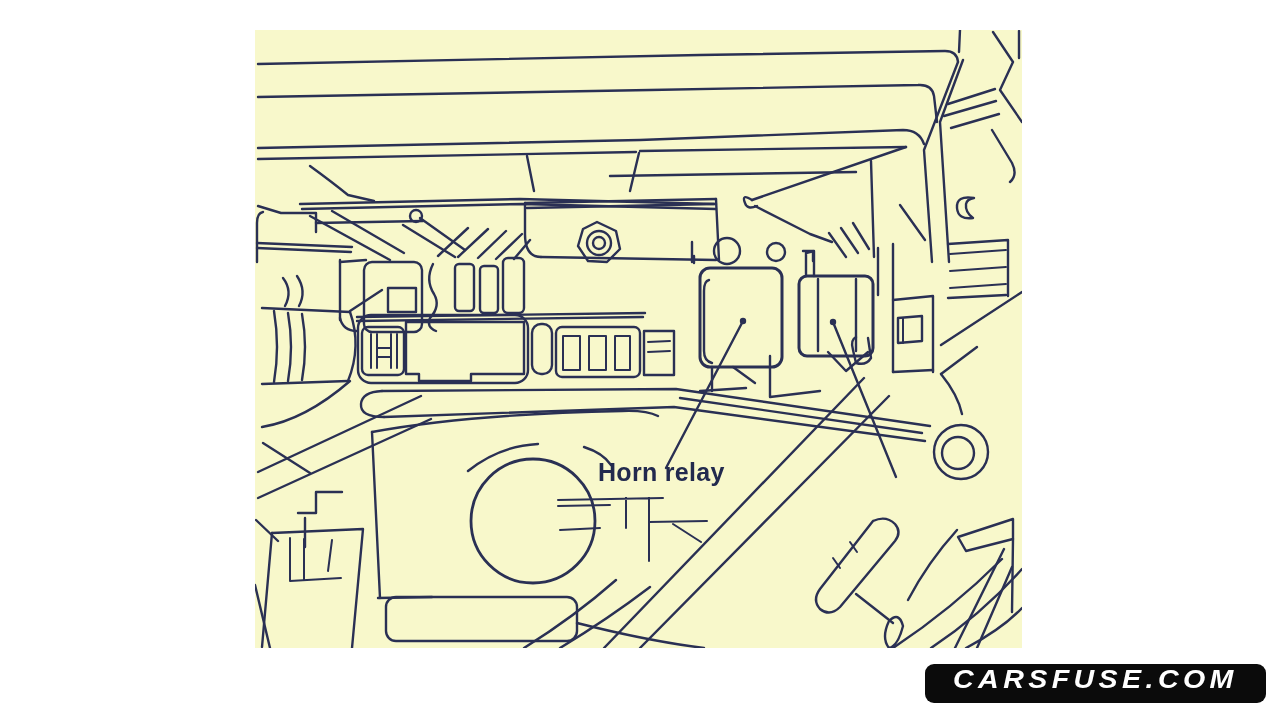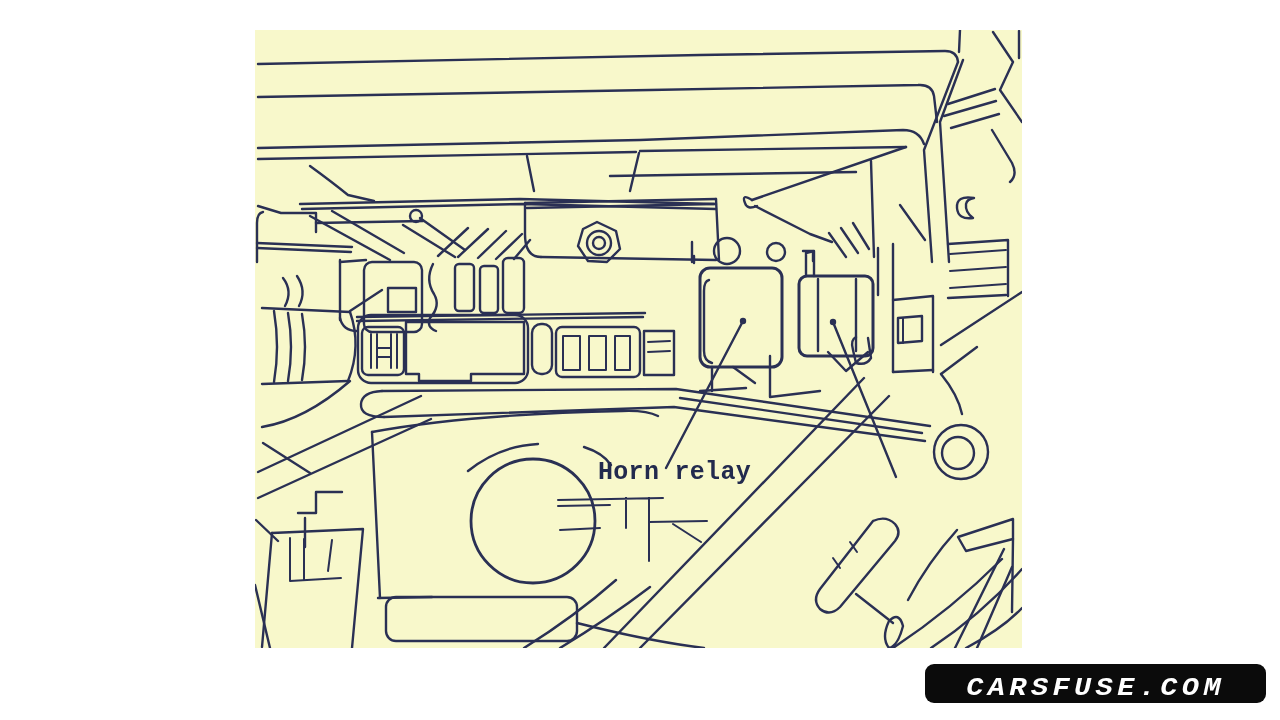--- a/index.html
+++ b/index.html
@@ -10,35 +10,35 @@
     --badge-bg:#0b0b0b;
     --badge-text:#ffffff;
   }
   html,body{margin:0;padding:0;}
   body{
     width:1280px;height:720px;overflow:hidden;
     background:var(--page-bg);
     font-family:"Liberation Sans",sans-serif;
     position:relative;
   }
-  .stage{position:absolute;left:0;top:0;width:1280px;height:720px;font-family:Liberation Mono, monospace;}
+  .stage{position:absolute;left:0;top:0;width:1280px;height:720px;}
   svg{position:absolute;left:0;top:0;}
   .art{stroke:var(--ink);fill:none;stroke-width:2.4;stroke-linecap:round;stroke-linejoin:round;}
   .art .thick{stroke-width:3;}
   .art .thin{stroke-width:2;}
   .art .fill{fill:var(--ink);stroke:none;}
   .canvas-rect{fill:var(--canvas-bg);}
   .callout{
     position:absolute;color:var(--label-ink);
     font-size:25px;font-weight:700;letter-spacing:0.3px;white-space:nowrap;
   }
   .watermark{
     position:absolute;left:925px;top:664px;width:341px;height:39px;
     background:var(--badge-bg);border-radius:9px;
-    display:flex;align-items:flex-end;justify-content:center;
+    display:flex;align-items:flex-start;justify-content:center;
   }
   .watermark span{
     color:var(--badge-text);font-weight:700;font-style:italic;
     font-size:26px;letter-spacing:4px;transform:scaleX(1.1);white-space:nowrap;
   }
 </style>
 </head>
 <body>
 
 <div class="stage">

